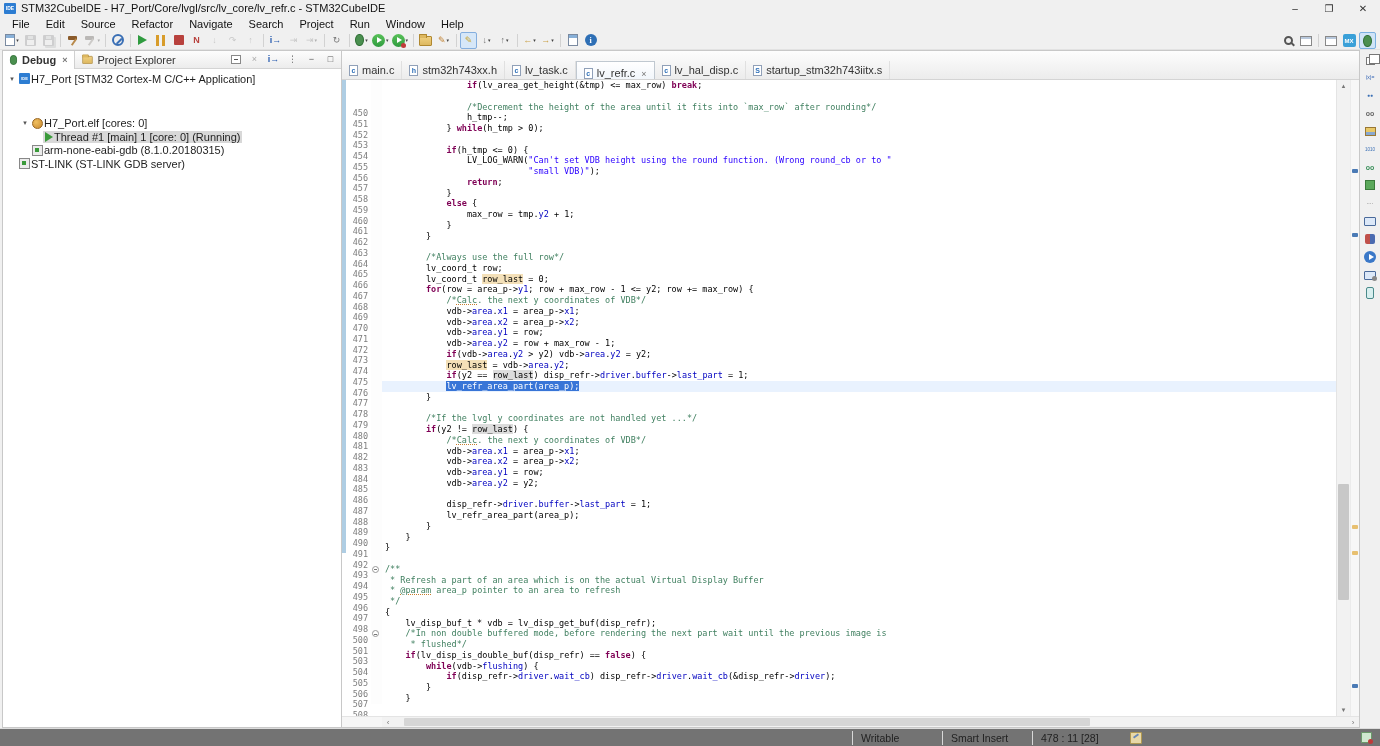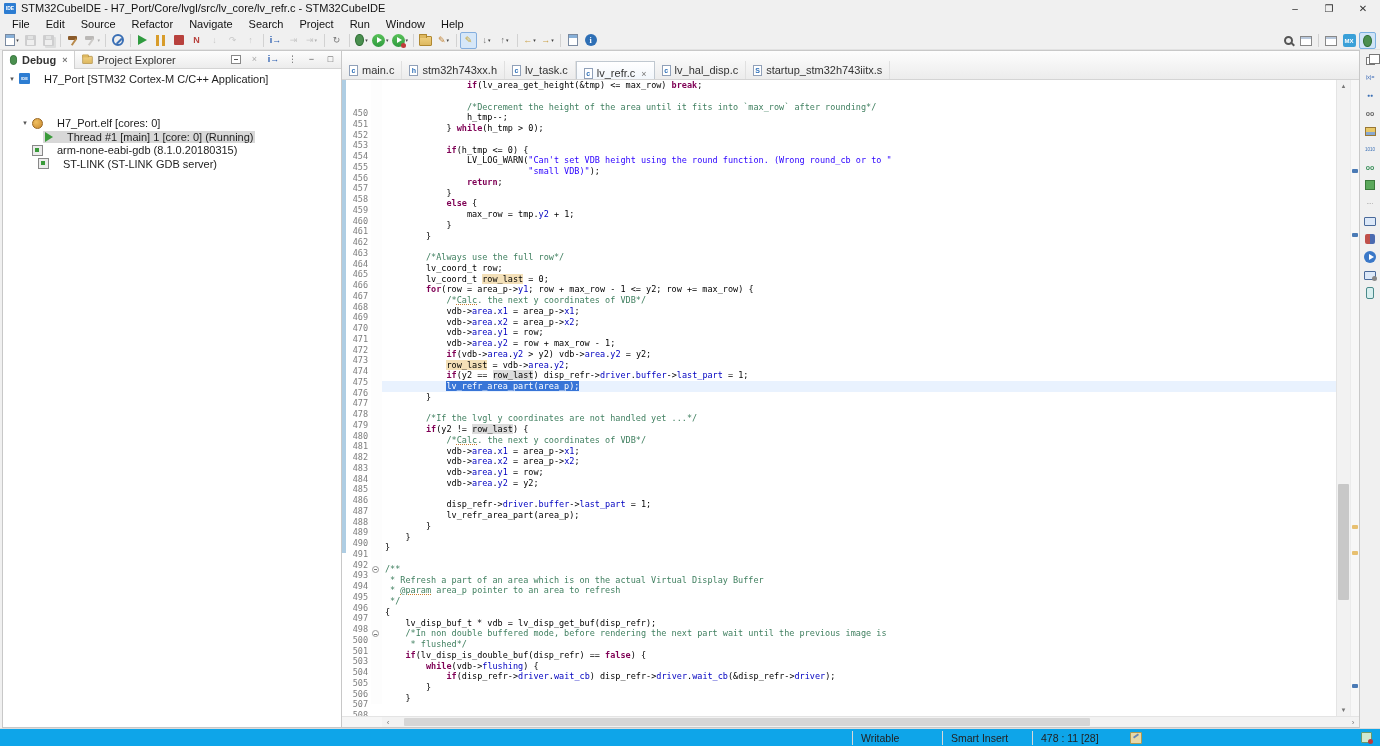--- a/index.html
+++ b/index.html
@@ -79,21 +79,21 @@
   .vtabbar{height:18px;display:flex;align-items:center;background:linear-gradient(#fdfdfd,#ececec);border-bottom:1px solid #d4d4d4;}
   .vtab{height:18px;display:flex;align-items:center;padding:0 6px;gap:4px;color:#333;}
   .vtab.active{background:#fff;border-right:1px solid #d0d0d0;font-weight:bold;}
   .closex{color:#777;font-size:9px;margin-left:2px;}
   .closex::after{content:"×";}
   .vtools{margin-left:auto;display:flex;align-items:center;gap:4px;padding-right:3px;}
   .vtools .tbi{min-width:14px;height:14px;}
   .tree{padding-top:3px;flex:1;overflow:hidden;background:#fff;}
   .trow{display:flex;align-items:center;height:13.5px;white-space:nowrap;}
   .texp{width:10px;text-align:center;color:#555;font-size:7px;flex:none;}
-  .tsel{display:inline-flex;align-items:center;gap:14px;padding:0 2px;}
+  .tsel{display:inline-flex;align-items:center;gap:1px;padding:0 2px;}
   .tsel.on{background:#d8d8d8;}
   .T-ide{width:11px;height:11px;background:#2d7dd2;color:#fff;font:bold 4px "Liberation Sans",sans-serif;display:flex;align-items:center;justify-content:center;border-radius:1px;flex:none;}
   .T-elf{width:11px;height:11px;border-radius:50%;background:radial-gradient(circle at 35% 35%,#f0c060,#c88830);border:1px solid #996620;flex:none;}
   .T-thread{width:0;height:0;border-left:8px solid #3a9a3a;border-top:5px solid transparent;border-bottom:5px solid transparent;flex:none;}
   .T-con{width:11px;height:11px;background:#ececec;border:1px solid #888;position:relative;flex:none;}
   .T-con::after{content:"";position:absolute;left:2px;top:2px;width:4px;height:4px;background:#3a9a3a;}
 
   
   .editor{flex:1;display:flex;flex-direction:column;border:1px solid #c8c8c8;border-left:none;background:#fff;min-width:0;}
   .etabbar{height:29px;display:flex;align-items:flex-end;background:linear-gradient(#fdfdfd,#ececec);border-bottom:1px solid #d4d4d4;}
@@ -131,21 +131,21 @@
   .hsb .sp{width:40px;flex:none;background:#f6f6f6;height:100%;}
   .hsb .arr{width:12px;color:#777;font-size:8px;text-align:center;}
   .htrack{flex:1;height:100%;position:relative;}
   .hthumb{position:absolute;top:1px;bottom:1px;background:#d6d6d6;border-radius:1px;}
 
   
   .rightstrip{width:20px;display:flex;flex-direction:column;align-items:center;gap:4px;padding-top:2px;background:#f0f0f0;}
   .rsi{width:16px;height:14px;display:flex;align-items:center;justify-content:center;}
 
   
-  .statusbar{height:18px;display:flex;align-items:center;background:#0ea5e9;border-top:1px solid #dcdcdc;font-size:10.5px;color:#222;}
+  .statusbar{height:18px;display:flex;align-items:center;background:#737373;border-top:1px solid #dcdcdc;font-size:10.5px;color:#222;}
   .stseg{width:90px;padding-left:8px;border-left:1px solid #d8d8d8;height:14px;display:flex;align-items:center;}
   .stpush{flex:1;}
   .I-pencil{width:12px;height:12px;background:#e8d8a8;border:1px solid #b09850;position:relative;border-radius:1px;}
   .I-pencil::after{content:"";position:absolute;left:2px;top:2px;width:6px;height:2px;background:#6888b8;transform:rotate(-35deg);}
   .I-note{width:11px;height:11px;background:#cfe8cf;border:1px solid #6a9a6a;position:relative;border-radius:1px;}
   .I-note::after{content:"";position:absolute;right:-2px;bottom:-2px;width:5px;height:5px;border-radius:50%;background:#c03a3a;}
 </style>
 </head>
 <body>
 
@@ -348,21 +348,21 @@
             <span>Thread #1 [main] 1 [core: 0] (Running)</span>
           </span>
         </div>
         <div class="trow" style="padding-left: 17px;">
           <span class="texp"></span>
           <span class="tsel">
             <span class="T-con"></span>
             <span>arm-none-eabi-gdb (8.1.0.20180315)</span>
           </span>
         </div>
-        <div class="trow" style="padding-left: 23px; align-items: center;">
+        <div class="trow" style="padding-left: 4px; align-items: center;">
           <span class="texp"></span>
           <span class="tsel">
             <span class="T-con"></span>
             <span>ST-LINK (ST-LINK GDB server)</span>
           </span>
         </div>
       </div>
   </div>
 
   <div class="editor">

